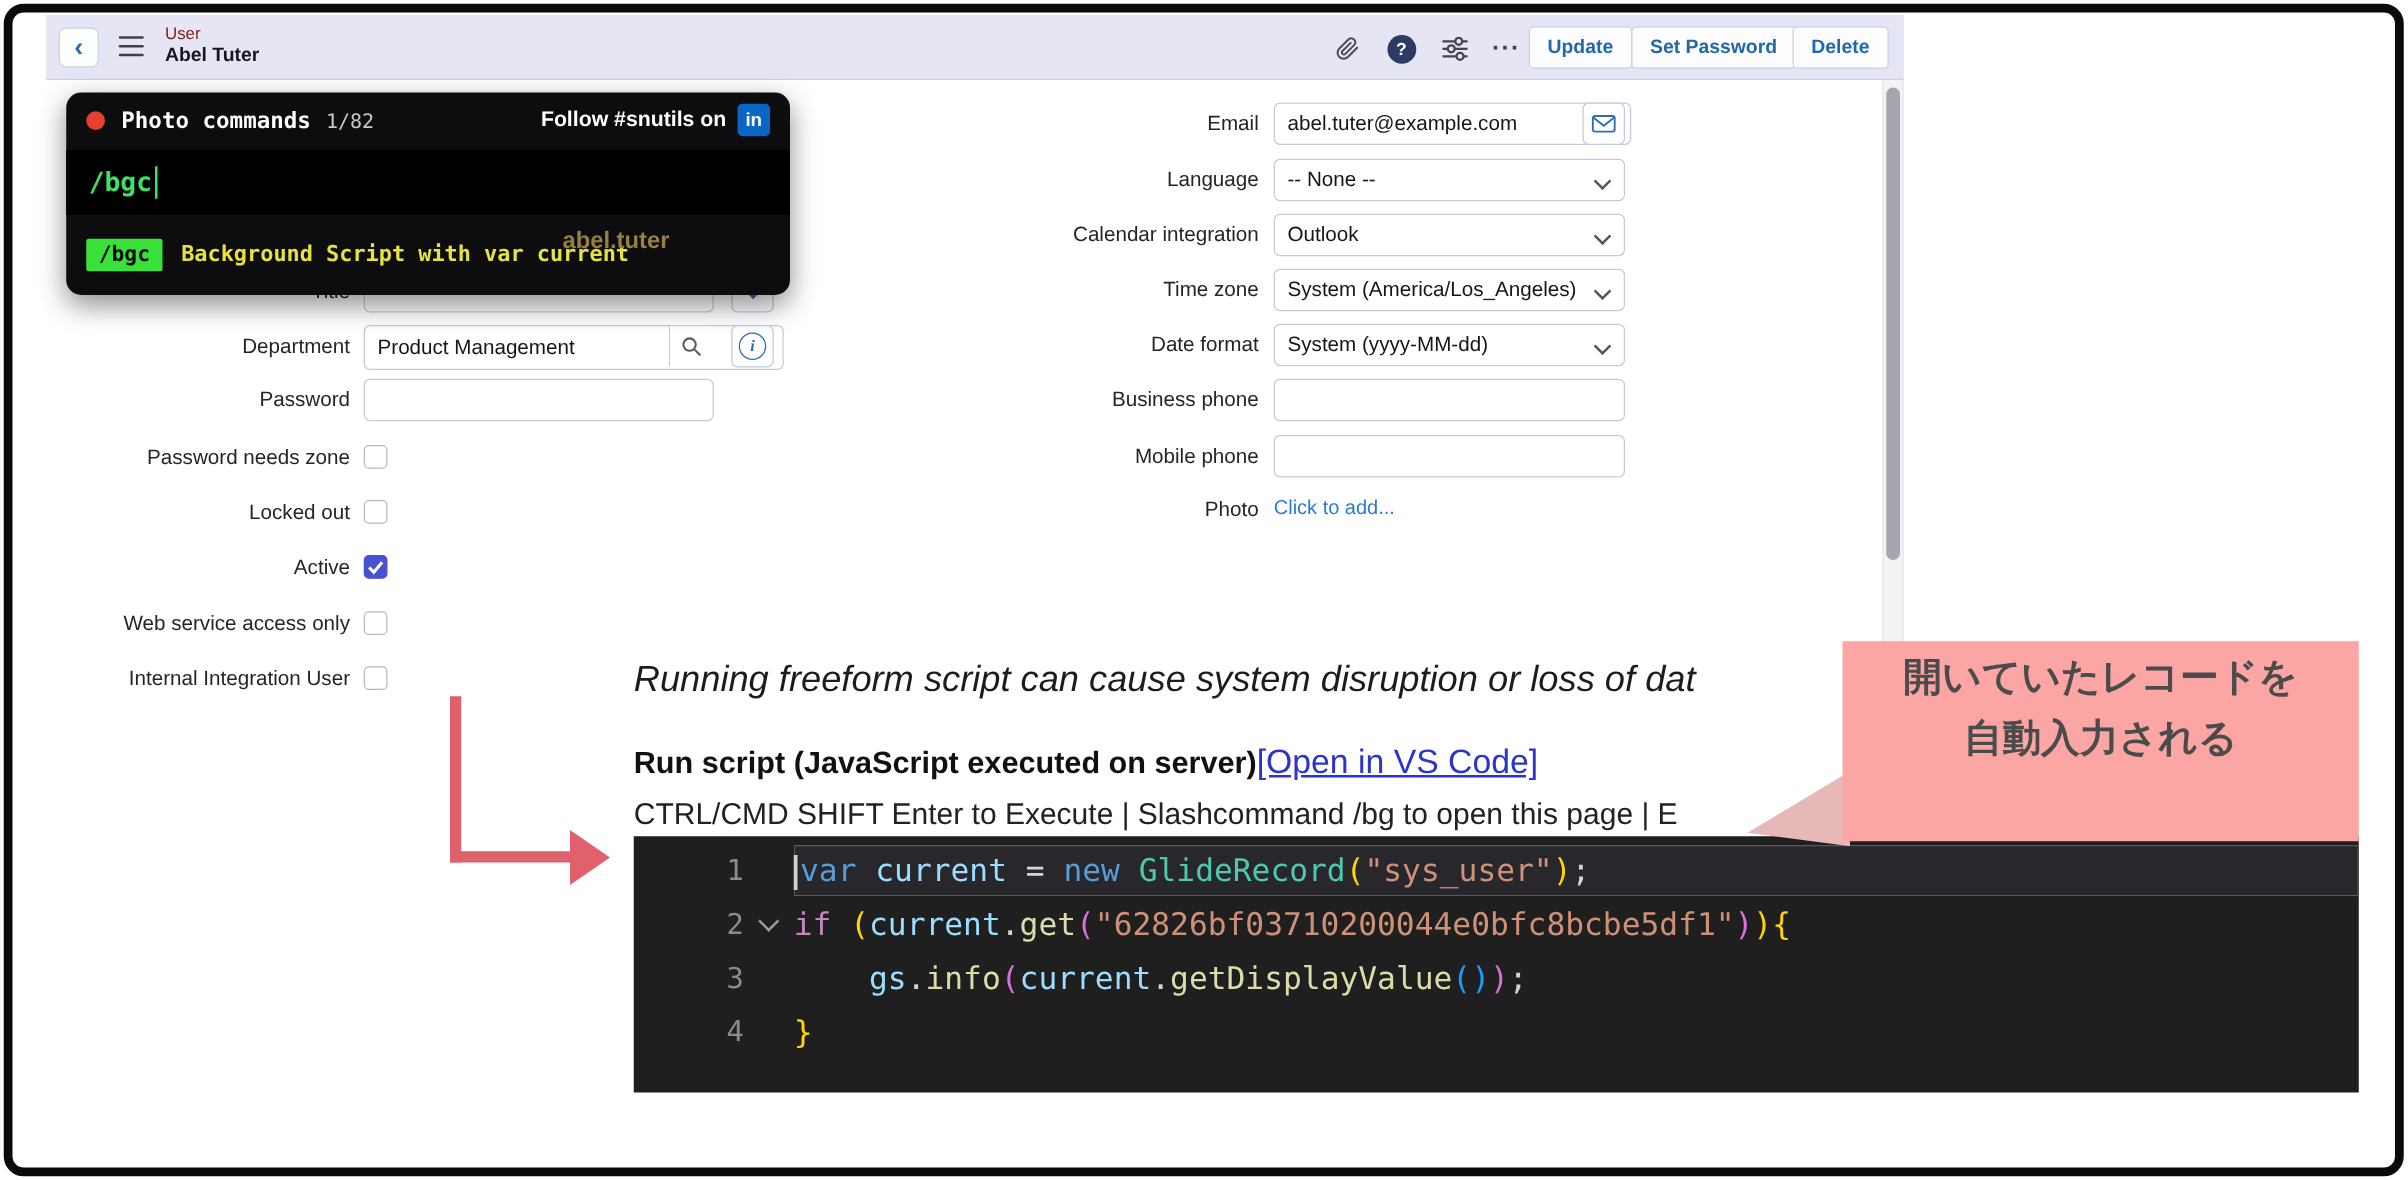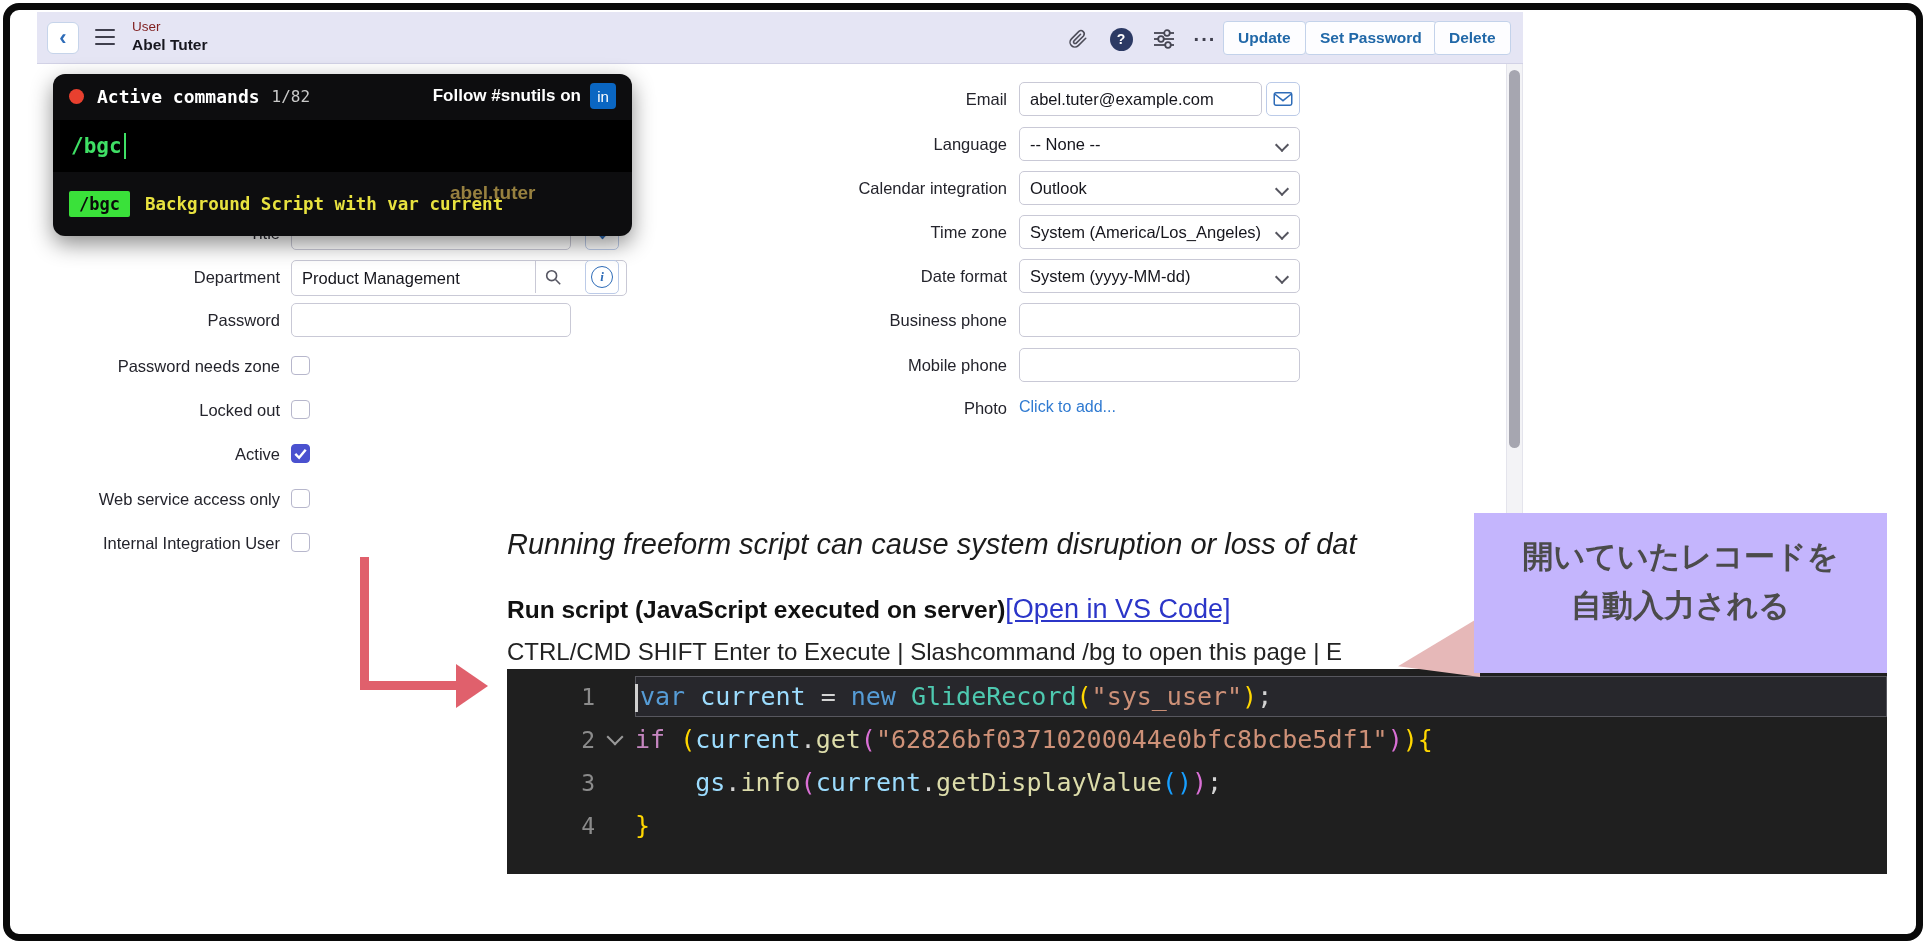--- a/index.html
+++ b/index.html
@@ -38,21 +38,21 @@
   .checkbox.checked svg{display:block;}
   .photo-link{font-size:16px;color:#2f7ad1;}
 
   
   .popup{left:53px;top:74px;width:579px;height:162px;background:#0d0d0f;border-radius:12px;z-index:70;box-shadow:0 8px 22px rgba(0,0,0,0.45);color:#fff;}
   .pop-head{position:absolute;left:0;top:0;width:100%;height:44px;display:flex;align-items:center;padding:0 16px;box-sizing:border-box;}
   .red-dot{width:15px;height:15px;border-radius:50%;background:#e8402f;flex:0 0 15px;}
   .pop-title{font-family:"DejaVu Sans Mono",monospace;font-weight:bold;font-size:18px;margin-left:13px;}
   .pop-count{font-family:"DejaVu Sans Mono",monospace;font-size:16px;color:#c9c9c9;margin-left:12px;}
   .pop-follow{margin-left:auto;display:flex;align-items:center;font-weight:bold;font-size:17px;}
-  .li-badge{width:26px;height:26px;background:#0a66c2;border-radius:4px;color:#fff;font-weight:normal;font-size:15px;display:flex;align-items:center;justify-content:center;margin-left:9px;}
+  .li-badge{width:26px;height:26px;background:#0a66c2;border-radius:4px;color:#fff;font-weight:bold;font-size:15px;display:flex;align-items:center;justify-content:center;margin-left:9px;}
   .pop-input{position:absolute;left:0;top:46px;width:100%;height:52px;background:#000;display:flex;align-items:center;padding:0 18px;box-sizing:border-box;font-family:"DejaVu Sans Mono",monospace;font-size:21px;color:#3fe065;font-weight:bold;}
   .pop-cursor{display:inline-block;width:2.5px;height:26px;background:#3fe065;margin-left:2px;}
   .pop-sug{position:absolute;left:0;top:98px;width:100%;height:64px;display:flex;align-items:center;padding:0 16px;box-sizing:border-box;}
   .sug-cmd{background:#3ae13a;color:#0a0a0a;font-family:"DejaVu Sans Mono",monospace;font-weight:bold;font-size:17px;padding:3px 10px;border-radius:2px;}
   .sug-desc{color:#e8e23f;font-family:"DejaVu Sans Mono",monospace;font-weight:bold;font-size:17.5px;margin-left:15px;}
   .fragment{left:450px;top:182px;font-size:19px;font-weight:bold;color:#97803f;z-index:72;}
 
   
   .sb-track{left:1506px;top:64px;width:17px;height:456px;background:#f3f3f6;border-left:1px solid #e4e4ec;border-right:1px solid #e4e4ec;z-index:8;}
   .sb-thumb{left:1509px;top:70px;width:11px;height:378px;background:#a6a6b0;border-radius:6px;z-index:9;}
@@ -69,21 +69,21 @@
   .fold{flex:0 0 40px;display:flex;justify-content:center;align-items:center;}
   .chev{width:10px;height:10px;border-right:2px solid #9a9a9a;border-bottom:2px solid #9a9a9a;transform:rotate(45deg);margin-top:-5px;}
   .code-text{flex:1;white-space:pre;font-family:"DejaVu Sans Mono",monospace;font-size:25px;line-height:41px;height:41px;}
   .code-line.hl .code-text{background:#27272c;box-shadow:inset 0 0 0 1px #57575e;}
   .cursor{display:inline-block;width:3px;height:28px;background:#d0d0d0;vertical-align:middle;margin-right:2px;}
   .tk-kw{color:#569cd6}.tk-var{color:#9cdcfe}.tk-op{color:#d4d4d4}.tk-cls{color:#4ec9b0}
   .tk-b1{color:#ffd700}.tk-b2{color:#da70d6}.tk-b3{color:#179fff}.tk-str{color:#ce9178}
   .tk-fn{color:#dcdcaa}.tk-ctrl{color:#c586c0}
 
   
-  .anno{left:1474px;top:513px;width:413px;height:160px;background:#c4b5fd;z-index:45;text-align:center;padding-top:19px;}
+  .anno{left:1474px;top:513px;width:413px;height:160px;background:#fca5a5;z-index:45;text-align:center;padding-top:4px;}
   .anno div{font-size:31px;font-weight:bold;color:#4b4b4b;line-height:49px;font-family:"Liberation Sans",sans-serif;}
   .anno-tail{left:1398px;top:617px;width:82px;height:60px;background:#e6b8b8;clip-path:polygon(100% 0,100% 100%,0 82%);z-index:44;}
 
   
   .arrow-v{left:360px;top:557px;width:9px;height:133px;background:#e0606c;z-index:35;}
   .arrow-h{left:360px;top:681px;width:100px;height:9px;background:#e0606c;z-index:35;}
   .arrow-head{left:456px;top:664px;width:0;height:0;border-left:32px solid #e0606c;border-top:22px solid transparent;border-bottom:22px solid transparent;z-index:35;}
 </style>
 </head>
 <body>
@@ -169,21 +169,21 @@
     </svg>
   </div>
 
 <div class="abs lbl lh20" style="top:489px;">Web service access only</div>
 <div class="abs checkbox" style="left:291px;top:489px;"></div>
 
 <div class="abs lbl lh20" style="top:533px;">Internal Integration User</div>
 <div class="abs checkbox" style="left:291px;top:533px;"></div>
 
 <div class="abs rlbl lh34" style="top:82px;">Email</div>
-<input class="abs field" style="left: 1019px; top: 82px; width: 243px;" value="abel.tuter@example.com">
+<input class="abs field" style="left: 1019px; top: 82px; width: 286px;" value="abel.tuter@example.com">
 <div class="abs sq-btn" style="left:1266px;top:82px;">
   <svg width="20" height="16" viewBox="0 0 24 18">
       <rect x="1.5" y="1.5" width="21" height="15" rx="2" fill="none" stroke="#2e6cb8" stroke-width="1.8"></rect>
       <polyline points="2,3 12,11 22,3" fill="none" stroke="#2e6cb8" stroke-width="1.8"></polyline>
     </svg>
 </div>
 
 <div class="abs rlbl lh34" style="top:127px;">Language</div>
 <div class="abs sel" style="left:1019px;top:127px;width:281px;">
     <span>-- None --</span>
@@ -213,21 +213,21 @@
 
 <div class="abs rlbl lh34" style="top:348px;">Mobile phone</div>
 <input class="abs field" style="left: 1019px; top: 348px; width: 281px;" value="">
 
 <div class="abs rlbl lh20" style="top:398px;">Photo</div>
 <a class="abs photo-link" style="left:1019px;top:398px;">Click to add...</a>
 
 <div class="abs popup">
   <div class="pop-head">
     <div class="red-dot"></div>
-    <span class="pop-title">Active commands</span>
+    <span class="pop-title">Photo commands</span>
     <span class="pop-count">1/82</span>
     <span class="pop-follow">
       <span>Follow #snutils on</span>
       <span class="li-badge">in</span>
     </span>
   </div>
   <div class="pop-input">
     <span>/bgc</span>
     <span class="pop-cursor"></span>
   </div>

